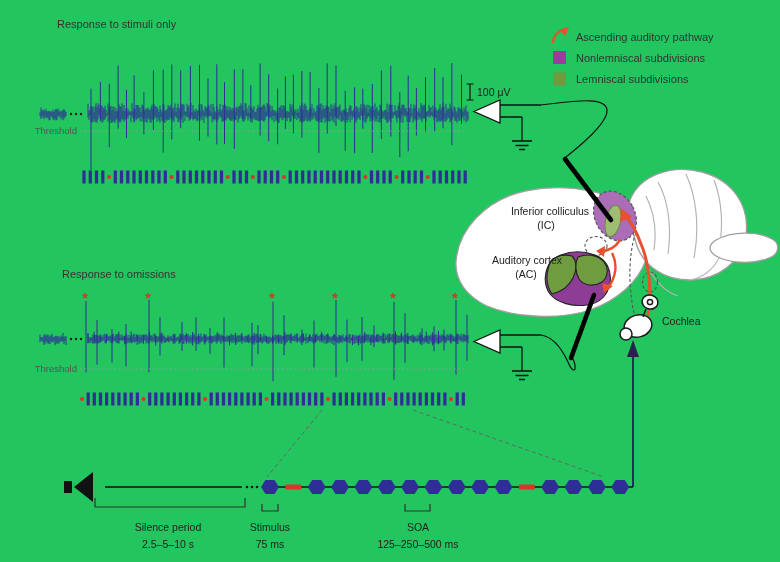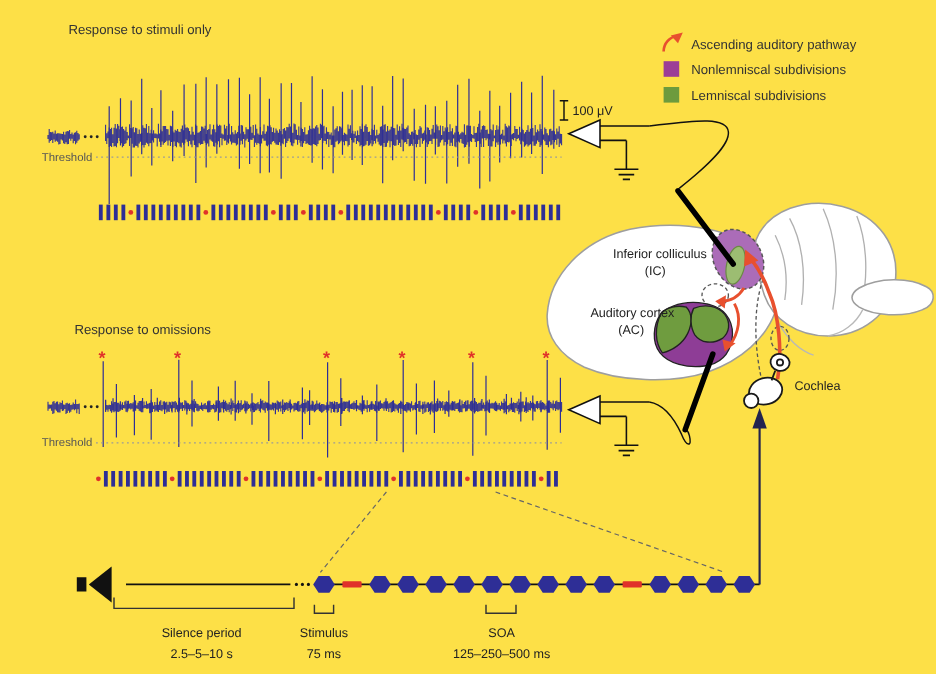--- a/index.html
+++ b/index.html
@@ -1,16 +1,16 @@
 <!DOCTYPE html>
 <html><head>
 <meta charset="utf-8">
 <style>
   html,body{margin:0;padding:0;background:#fff;}
-  .figure{width:780px;height:562px;background:#fde047;position:relative;overflow:hidden;
+  .figure{width:780px;height:562px;background:#22c55e;position:relative;overflow:hidden;
           font-family:"Liberation Sans",sans-serif;}
   .t11{font:11px "Liberation Sans",sans-serif;fill:#333;}
   .t10{font:10.5px "Liberation Sans",sans-serif;fill:#222;}
   .tsmall{font:9.5px "Liberation Sans",sans-serif;fill:#555;}
   .dotted{stroke:#999;stroke-width:1;stroke-dasharray:1.5,2.8;fill:none;}
   .bracket{stroke:#333;stroke-width:1.2;fill:none;}
   .dash{stroke:#666;stroke-width:1;stroke-dasharray:4,3;fill:none;}
   .wire{stroke:#111;stroke-width:1.2;fill:none;}
   .ast{font:bold 15px "Liberation Sans",sans-serif;text-anchor:middle;}
 </style>

